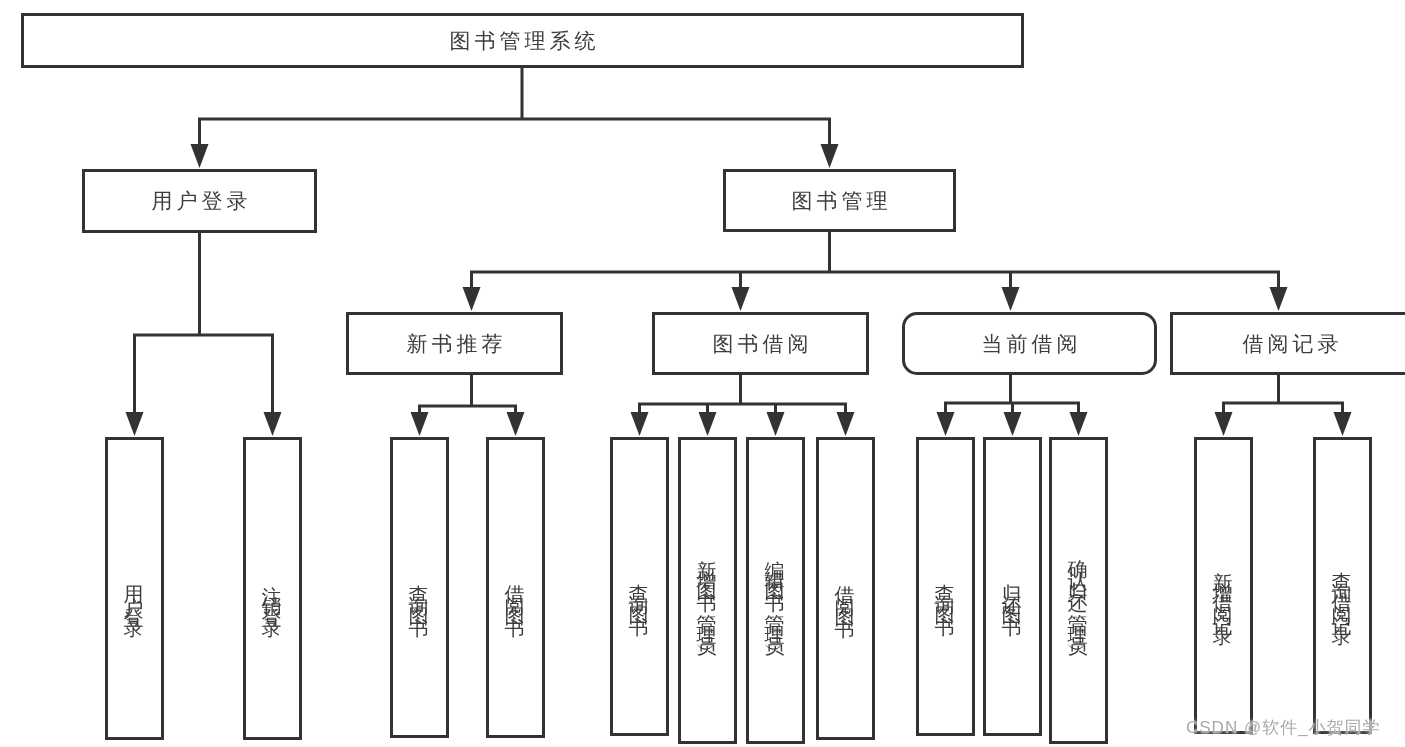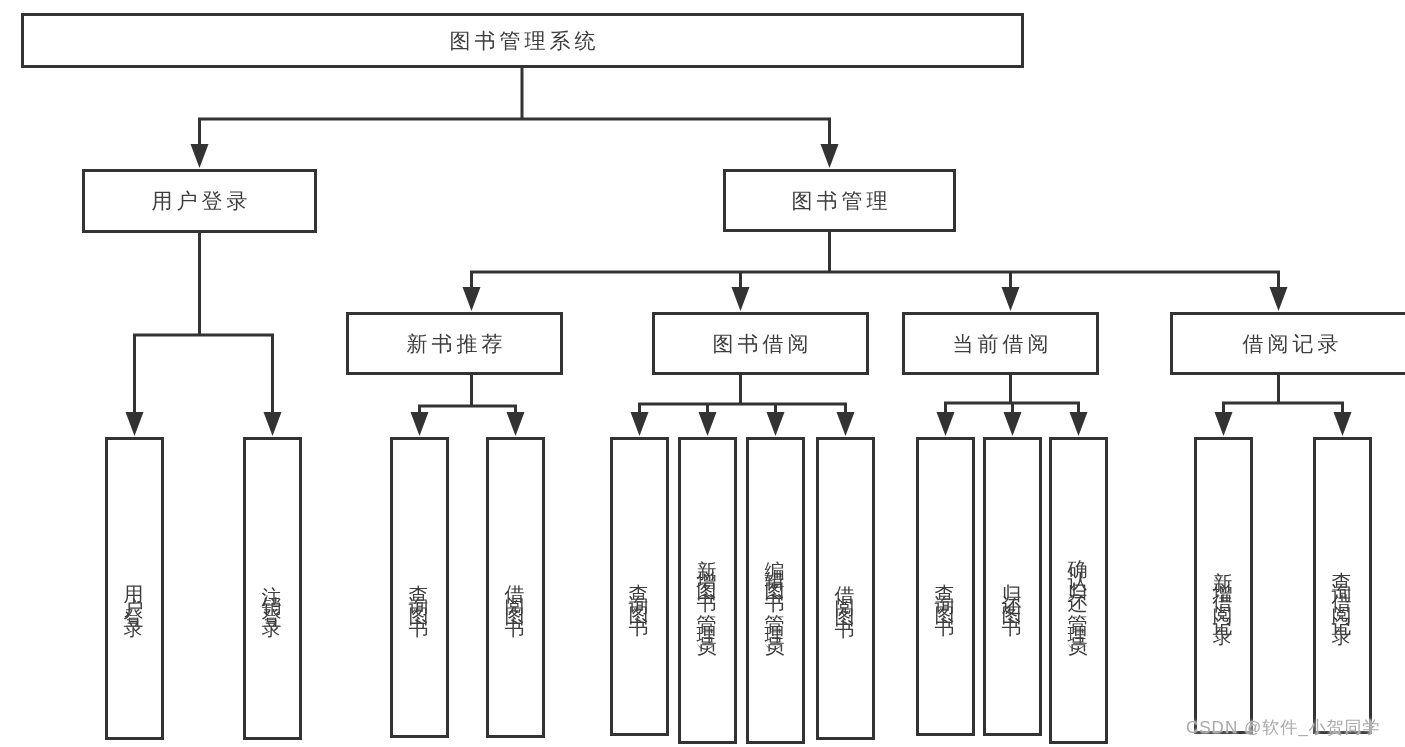--- a/index.html
+++ b/index.html
@@ -106,21 +106,21 @@
   <div class="node hnode" style="left:713px; top:169px; width:233px; height:63px;margin-left:10px;">
     <span>图书管理</span>
   </div>
 
   <div class="node hnode" style="left:346px; top:312px; width:217px; height:63px;">
     <span>新书推荐</span>
   </div>
   <div class="node hnode" style="left:632px; top:312px; width:217px; height:63px;margin-left:20px;">
     <span>图书借阅</span>
   </div>
-  <div class="node hnode" style="left:902px; top:312px; width:197px; height:63px;">
+  <div class="node hnode" style="left:902px; top:312px; width:255px; height:63px;border-radius:15px;">
     <span>当前借阅</span>
   </div>
   <div class="node hnode" style="left:1170px; top:312px; width:241px; height:63px;">
     <span>借阅记录</span>
   </div>
 
   <div class="node vnode" style="left:105px; top:437px; width:59px; height:303px;">
     <span class="vtext">用户登录</span>
   </div>
   <div class="node vnode" style="left:243px; top:437px; width:59px; height:303px;">

